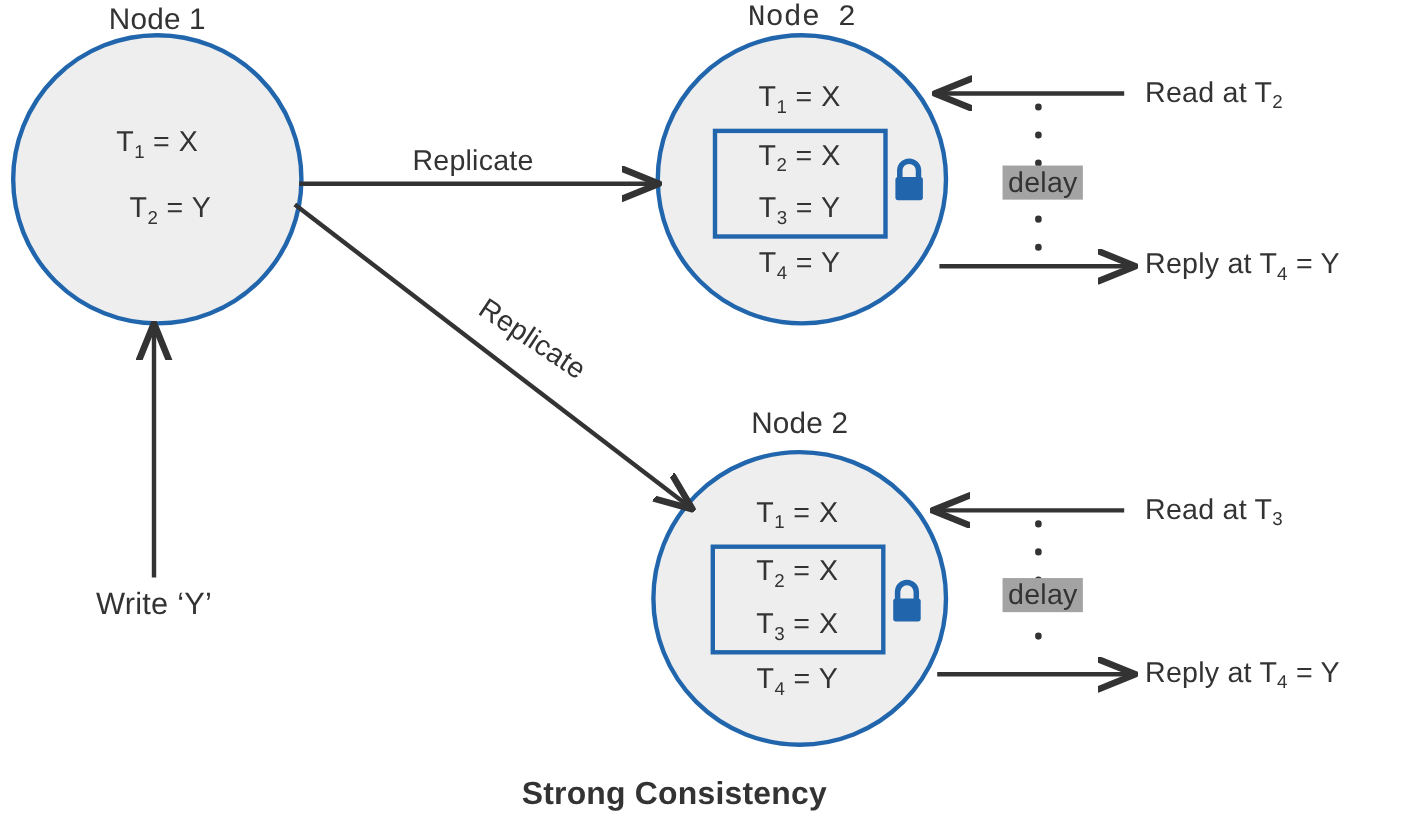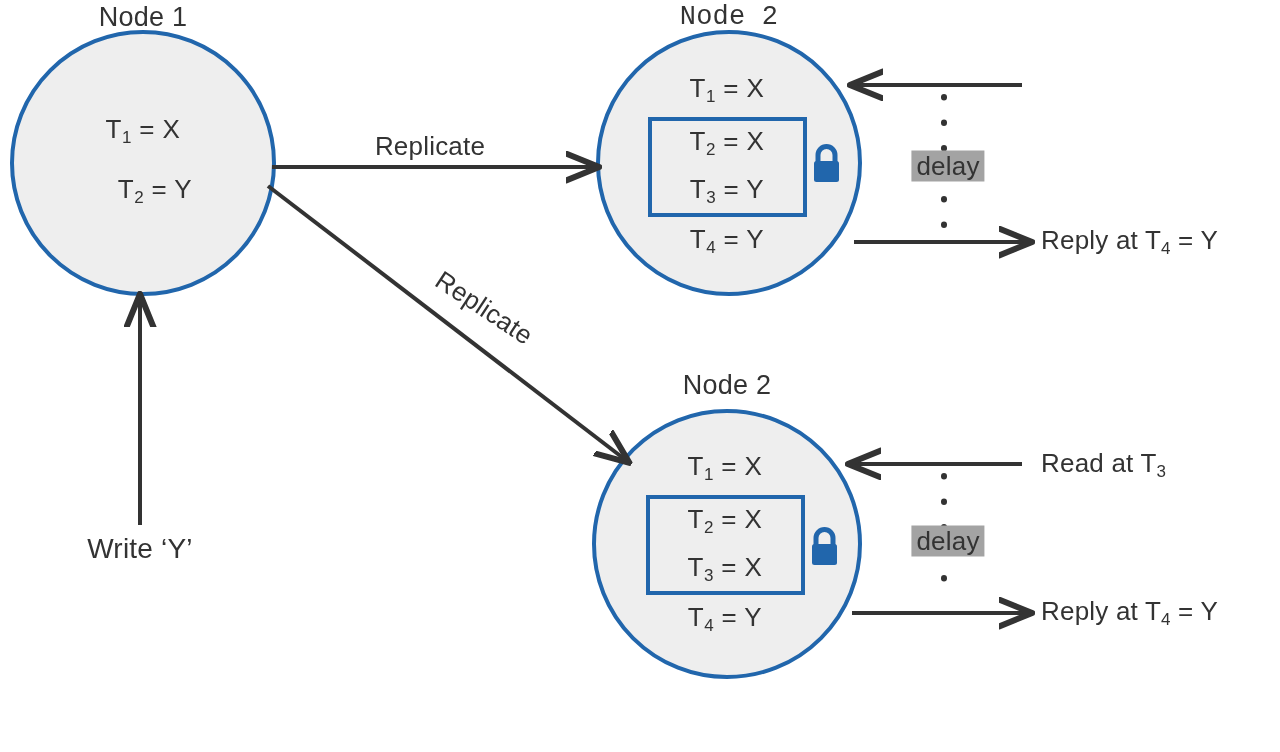--- a/index.html
+++ b/index.html
@@ -168,27 +168,31 @@
   <div class="txt row" style="left:725px; top:619px;">
     <span>T</span><sub>4</sub>&nbsp;<span>= Y</span>
   </div>
 
   <div class="txt edge-label" style="left:430px; top:146px;">Replicate</div>
 
   <div class="txt edge-label rot" style="left:484px; top:308px;">Replicate</div>
 
   <div class="txt write-label" style="left:140px; top:549px;">Write ‘Y’</div>
 
+  <div class="txt side-label" style="left:1041px; top:86px;">
+    <span>Read at T</span><sub>2</sub>
+  </div>
   <div class="txt delay-label" style="left:948px; top:166px;">delay</div>
   <div class="txt side-label" style="left:1041px; top:242px;">
     <span>Reply at T</span><sub>4</sub>&nbsp;<span>= Y</span>
   </div>
 
   <div class="txt side-label" style="left:1041px; top:465px;">
     <span>Read at T</span><sub>3</sub>
   </div>
   <div class="txt delay-label" style="left:948px; top:541px;">delay</div>
   <div class="txt side-label" style="left:1041px; top:613px;">
     <span>Reply at T</span><sub>4</sub>&nbsp;<span>= Y</span>
   </div>
 
+  <div class="txt caption" style="left:613px; top:722px;">Strong Consistency</div>
 
 </div>
 
 </body></html>

